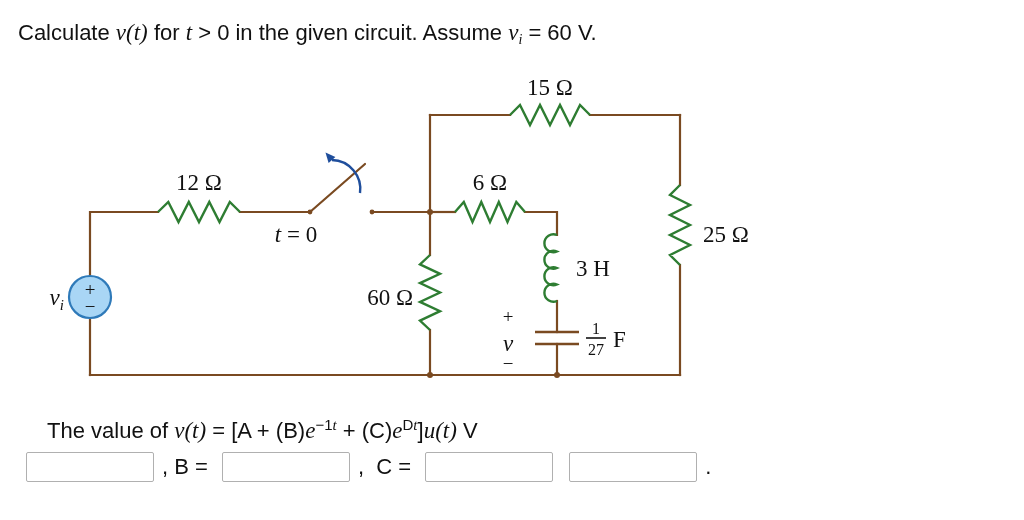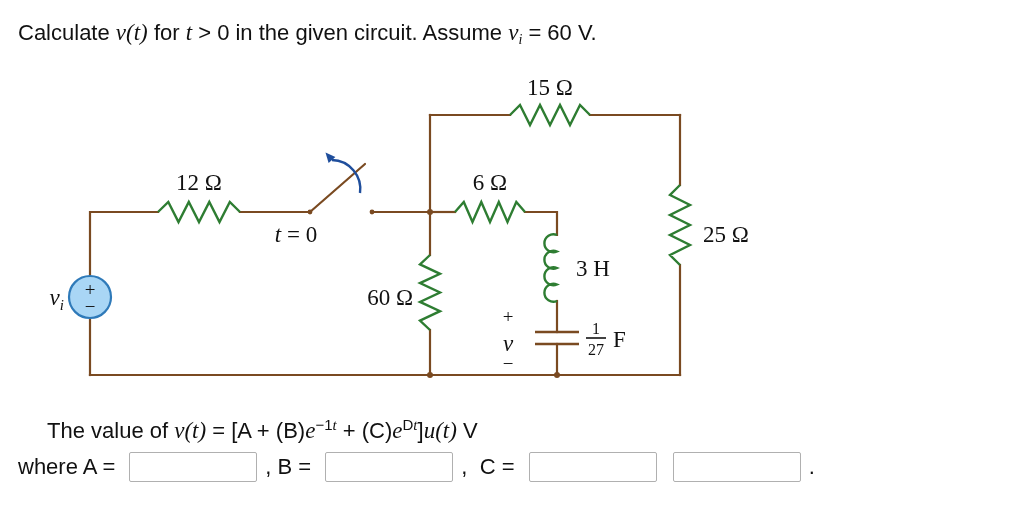--- a/index.html
+++ b/index.html
@@ -96,16 +96,16 @@
 
     <circle class="src" cx="70" cy="242" r="21"></circle>
     <text class="csym" x="70" y="241" text-anchor="middle">+</text>
     <text class="csym" x="70" y="258" text-anchor="middle">−</text>
     <text class="clabel cit" x="44" y="250" text-anchor="end"><tspan>v</tspan><tspan dy="5" font-size="15">i</tspan></text>
   </svg>
 
   <div class="formula"><span>The value of </span><span class="mvar">v(t)</span><span> = [A + (B)</span><span class="mvar">e</span><span class="sup"><span>−1</span><span class="supvar">t</span></span><span> + (C)</span><span class="mvar">e</span><span class="sup"><span>D</span><span class="supvar">t</span></span><span>]</span><span class="mvar">u(t)</span><span> V</span></div>
 
   <div class="where">
-    <span>where A = </span><input class="ansbox" type="text" value="" style=""><span>, B = </span><input class="ansbox" type="text" value="" style=""><span>,  C = </span><input class="ansbox" type="text" value="" style=""><input class="ansbox" type="text" value="" style=""><span>.</span>
+    <input class="ansbox" type="text" value="" style=""><span>, B = </span><input class="ansbox" type="text" value="" style=""><span>,  C = </span><input class="ansbox" type="text" value="" style=""><input class="ansbox" type="text" value="" style=""><span>.</span>
   </div>
 
 </div>
 
 </body></html>

